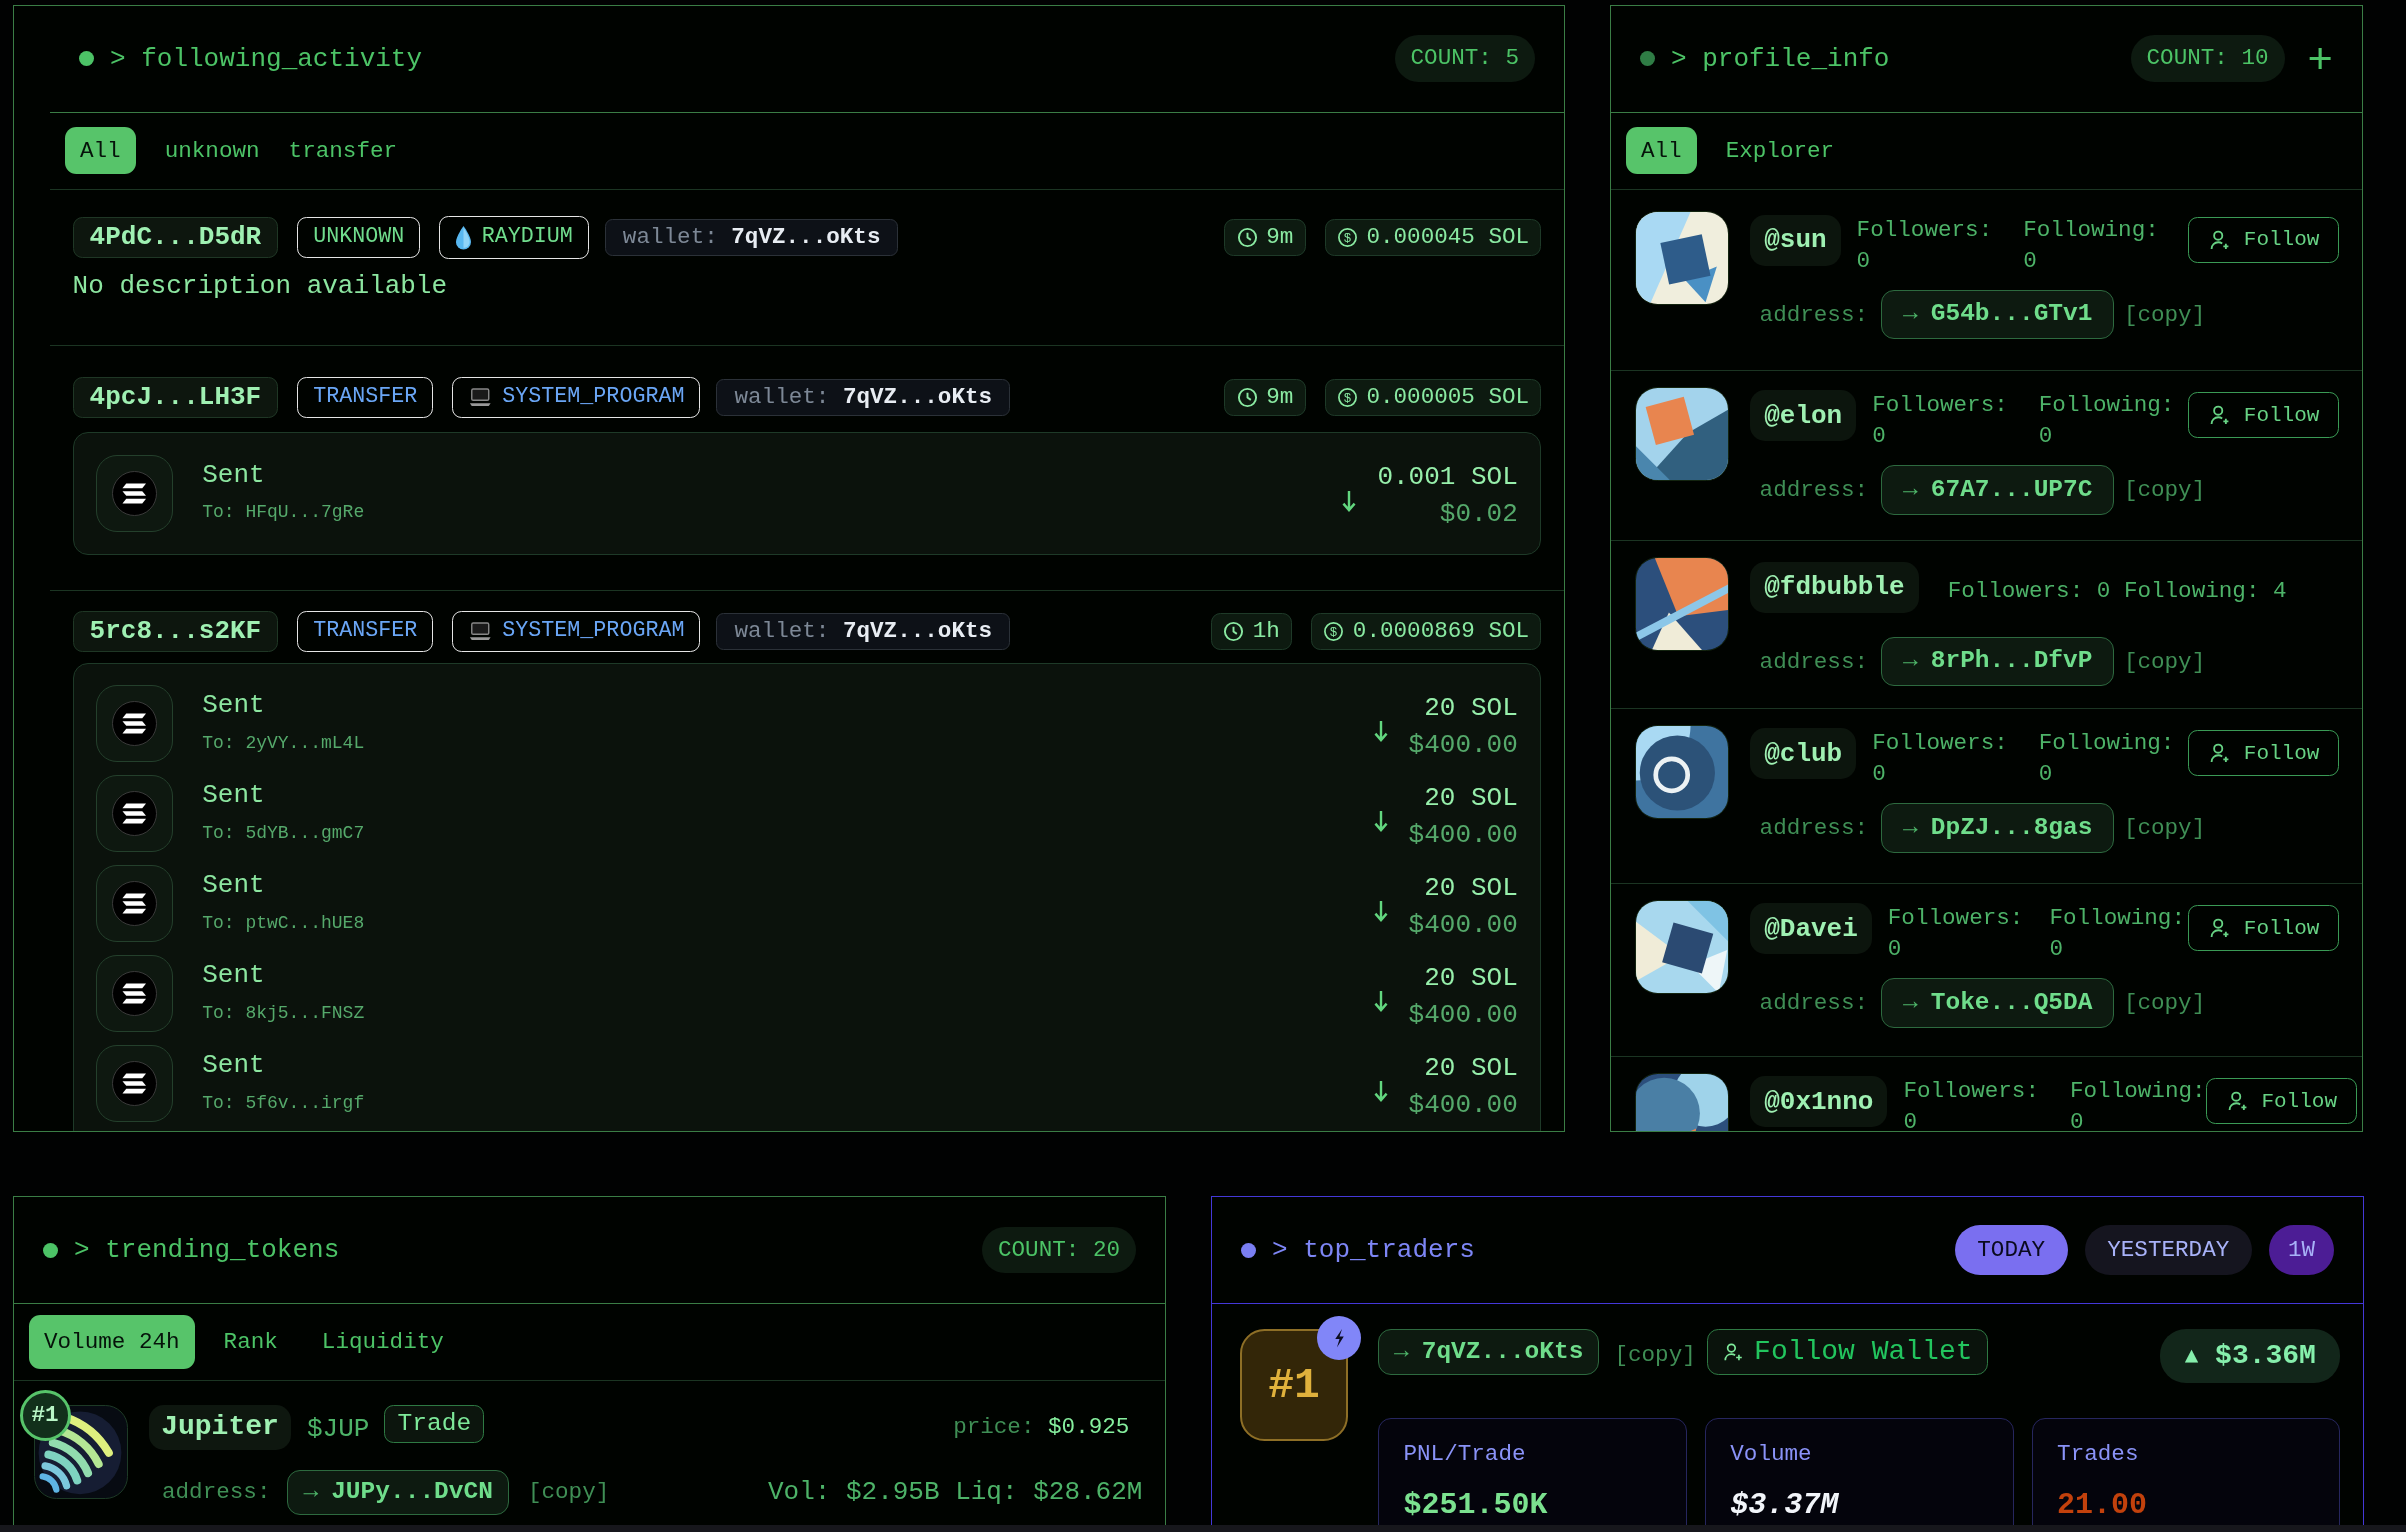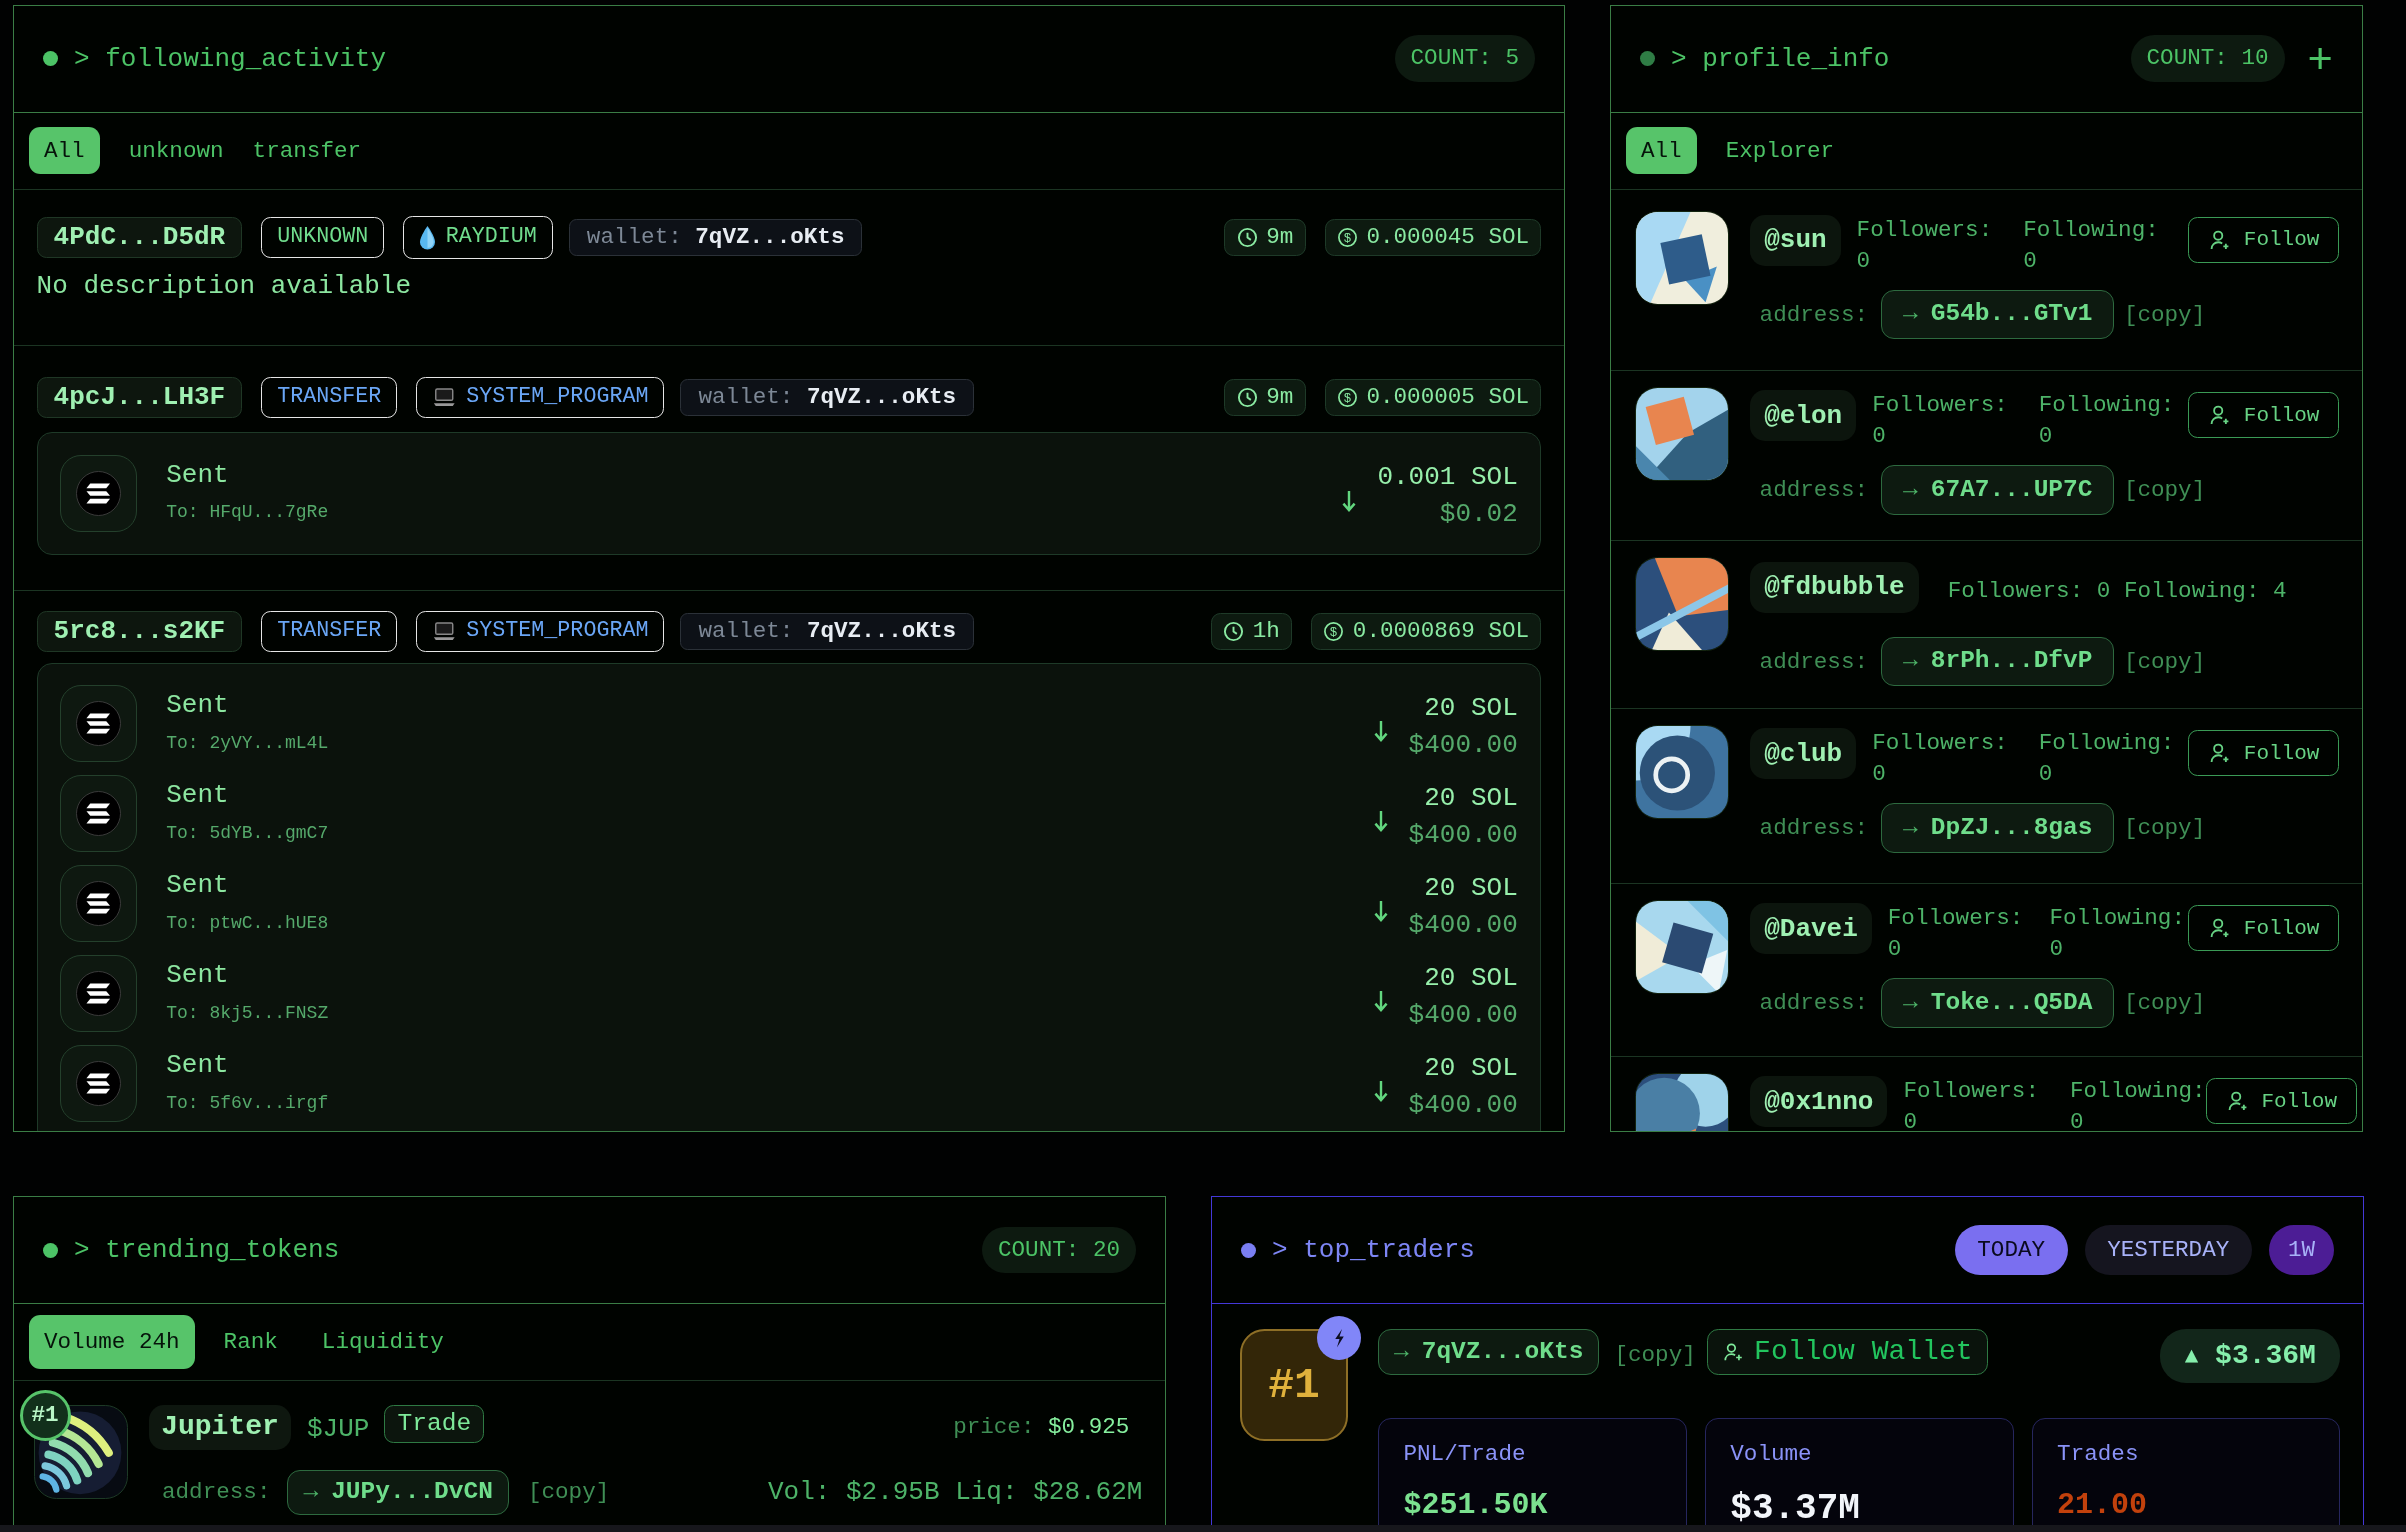--- a/index.html
+++ b/index.html
@@ -1,19 +1,19 @@
 <!DOCTYPE html>
 <html style="font-size:15px"><head>
 <meta charset="utf-8">
 <style>
 * { margin:0; padding:0; box-sizing:border-box; }
 html,body { width:2407px; height:1533px; background:#010202; overflow:hidden; }
 body { font-family:"Liberation Mono", monospace; color:#8ce6a0; position:relative; }
 .panel { position:absolute; border:1.9px solid #3a7d45; background:#000300; overflow:hidden; }
-#p1 { left:13px; top:4.7px;  width:1552px; height:1127px; }
+#p1 { left:13px; top:4.7px;  width:1552px; height:1127px;padding-left:36px; }
 #p2 { left:1610px; top:4.7px; width:753px; height:1127px; }
 #p3 { left:13px; top:1196px; width:1153px; height:377px; }
 #p4 { left:1211px; top:1196px; width:1153px; height:377px; border-color:#4438d8; }
 .hdr { height:107px; display:flex; align-items:center; padding:0 29px; border-bottom:1.9px solid #3a7d45; }
 #p4 .hdr { border-bottom-color:#4438d8; }
 .dot { width:15px; height:15px; border-radius:50%; background:#4cc366; flex:none; }
 .dot.dim { background:#2f7d45; }
 .dot.ind { background:#7a7ff2; }
 .title { margin-left:16px; font-size:26px; color:#4cc366; white-space:pre; }
 #p4 .title { color:#7d86f5; }
@@ -512,21 +512,21 @@
             Follow Wallet</span>
           <span style="margin-left:auto; background:#12261a; border-radius:26px; padding:12.2px 24.5px; font-size:28px; line-height:28px; font-weight:bold; color:#86efac;"><span style="font-size:22.6px;">▲</span> $3.36M</span>
         </div>
         <div style="display:flex; margin-top:35px; gap:18px;">
           <div style="flex:1; border:1.9px solid #26265e; border-radius:13px; background:#04040c; padding:22.6px 24.5px; height:188px;">
             <div style="font-size:22.6px; color:#8a93f8;">PNL/Trade</div>
             <div style="font-size:30px; font-weight:bold; color:#7be18f; margin-top:21px;">$251.50K</div>
           </div>
           <div style="flex:1; border:1.9px solid #26265e; border-radius:13px; background:#04040c; padding:22.6px 24.5px; height:188px;">
             <div style="font-size:22.6px; color:#8a93f8;">Volume</div>
-            <div style="font-size:36px; font-weight:bold; color:#f2f5fa; margin-top:21px;">$3.37M</div>
+            <div style="font-size:30px; font-weight:bold; color:#f2f5fa; margin-top:21px;font-style:italic;">$3.37M</div>
           </div>
           <div style="flex:1; border:1.9px solid #26265e; border-radius:13px; background:#04040c; padding:22.6px 24.5px; height:188px;">
             <div style="font-size:22.6px; color:#8a93f8;">Trades</div>
             <div style="font-size:30px; font-weight:bold; color:#c2410c; margin-top:21px;">21.00</div>
           </div>
         </div>
       </div>
     </div>
   </div>
 </div>

